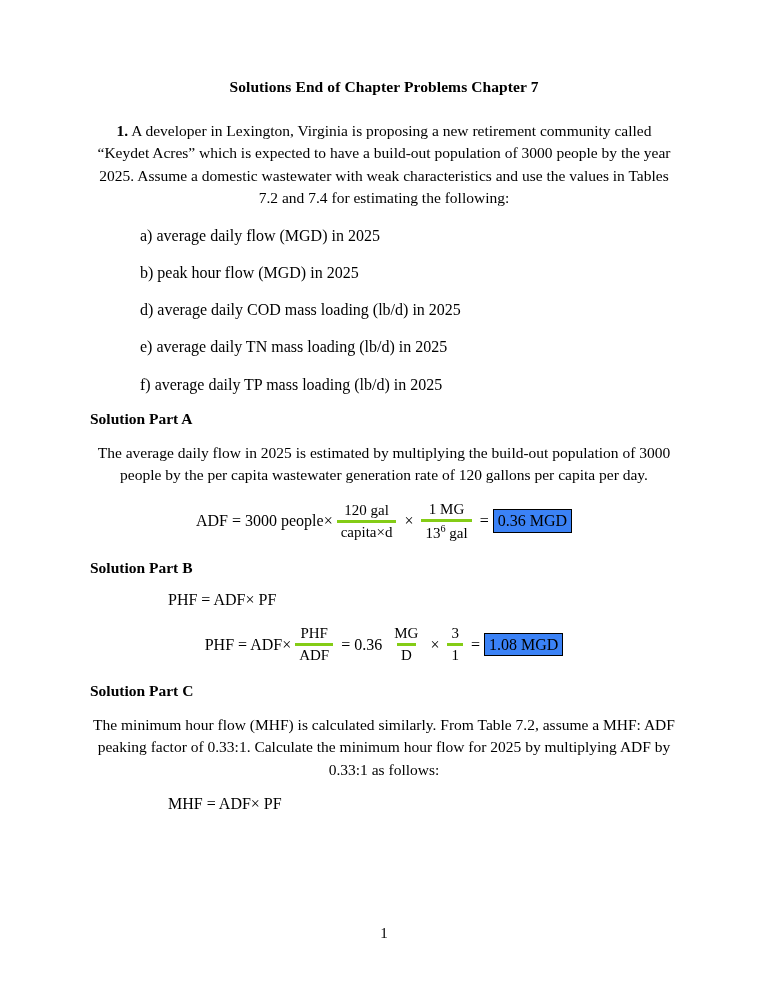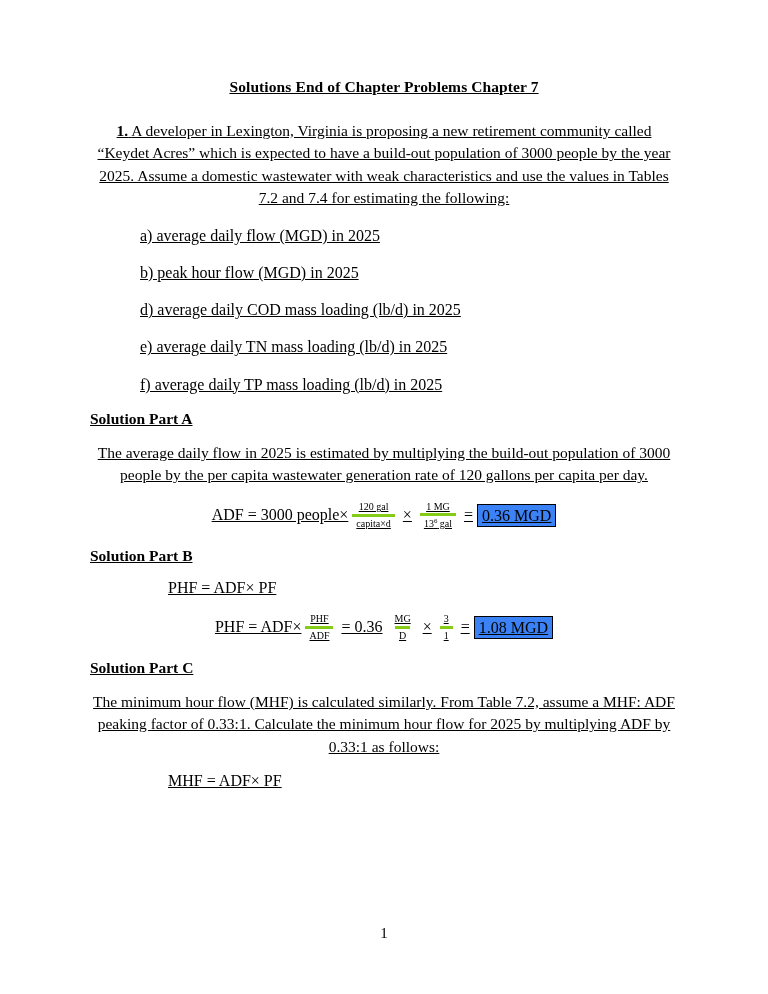--- a/index.html
+++ b/index.html
@@ -14,21 +14,20 @@
     color: #000000;
     position: relative;
     overflow: hidden;
   }
   .page {
     position: relative;
     width: 768px;
     height: 994px;
     box-sizing: border-box;
     padding: 78px 90px 0 90px;
-    text-decoration: underline;
   }
   .doc-title {
     text-align: center;
     font-weight: bold;
     font-size: 15.5px;
     margin: 0 0 24px 0;
     letter-spacing: 0.1px;
   }
   .para {
     font-size: 15.5px;
@@ -70,21 +69,21 @@
   .eq .op {
     margin: 0 4px;
   }
   .frac {
     display: inline-flex;
     flex-direction: column;
     align-items: center;
     vertical-align: middle;
     margin: 0 4px;
     line-height: 1.12;
-    font-size: 10px;
+    font-size: 15px;
   }
   .frac .num {
     padding: 0 4px 1px 4px;
   }
   .frac .den {
     border-top: 3px solid #84cc16;
     padding: 1px 4px 0 4px;
   }
   .hl {
     background: #3b82f6;

